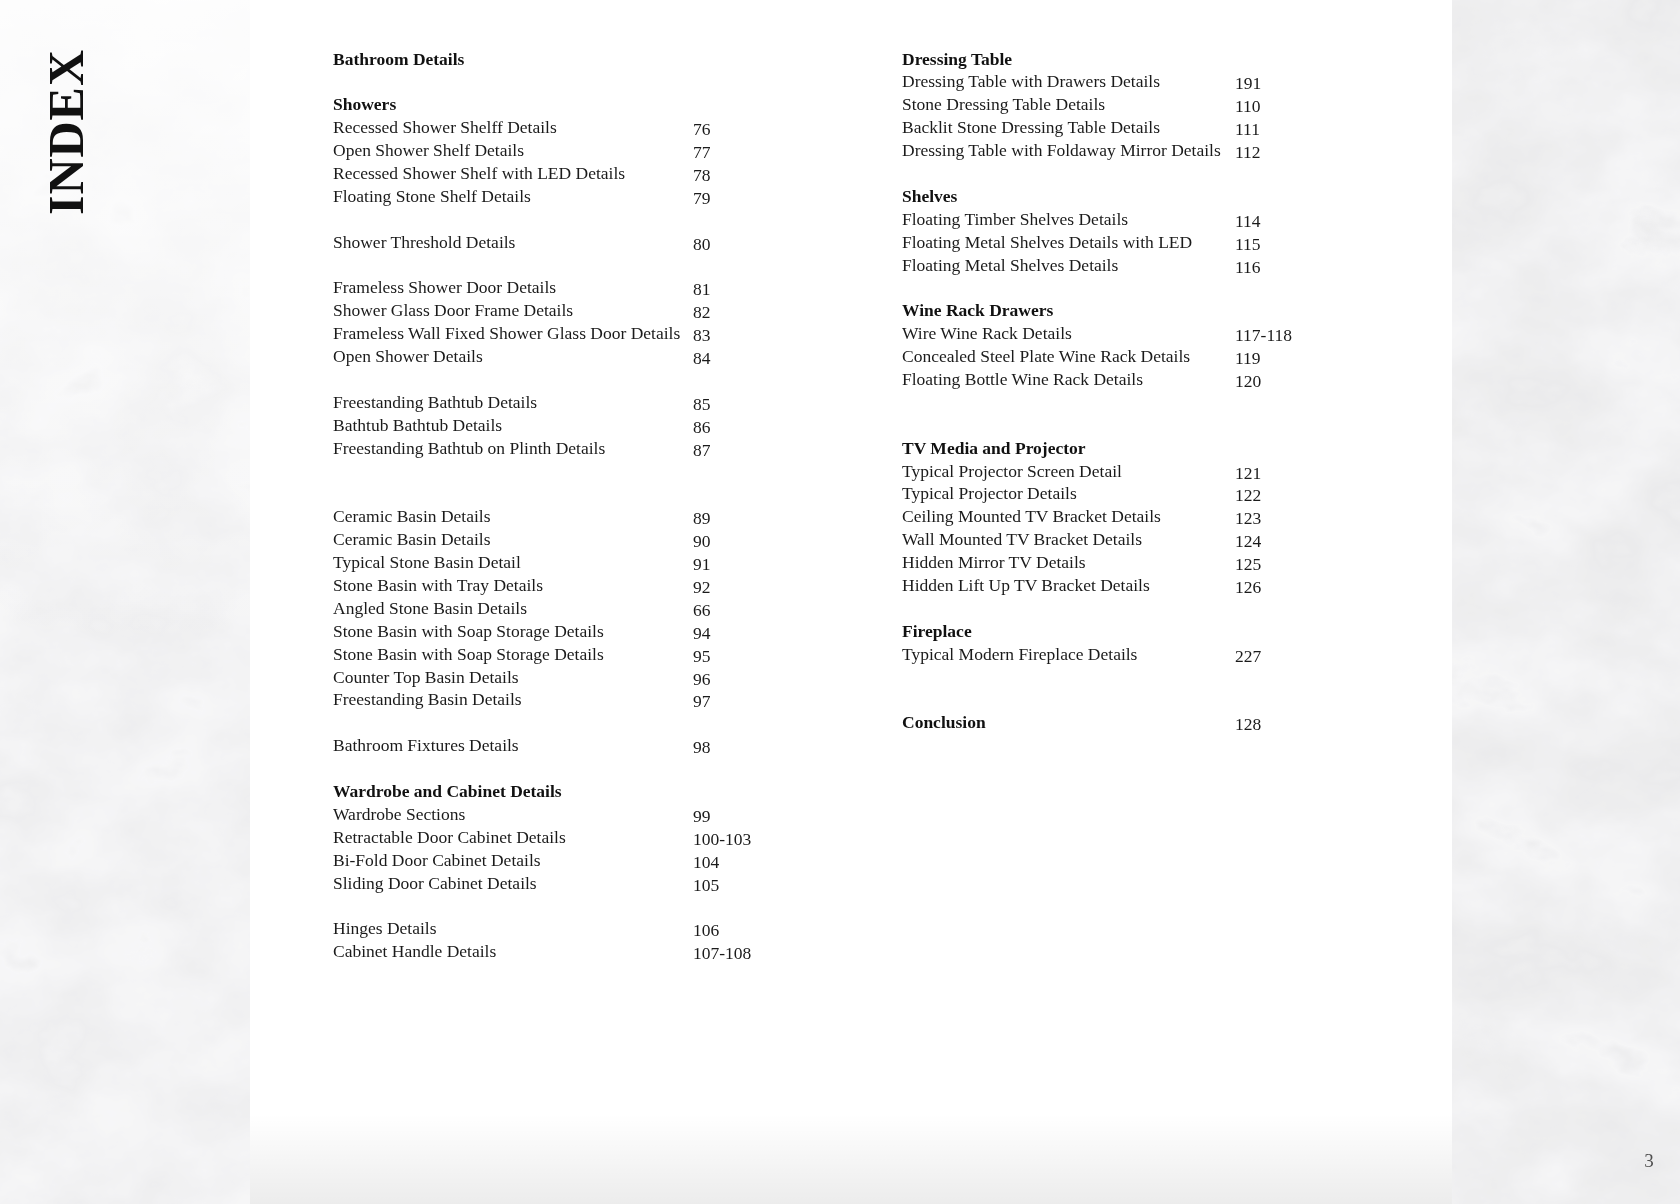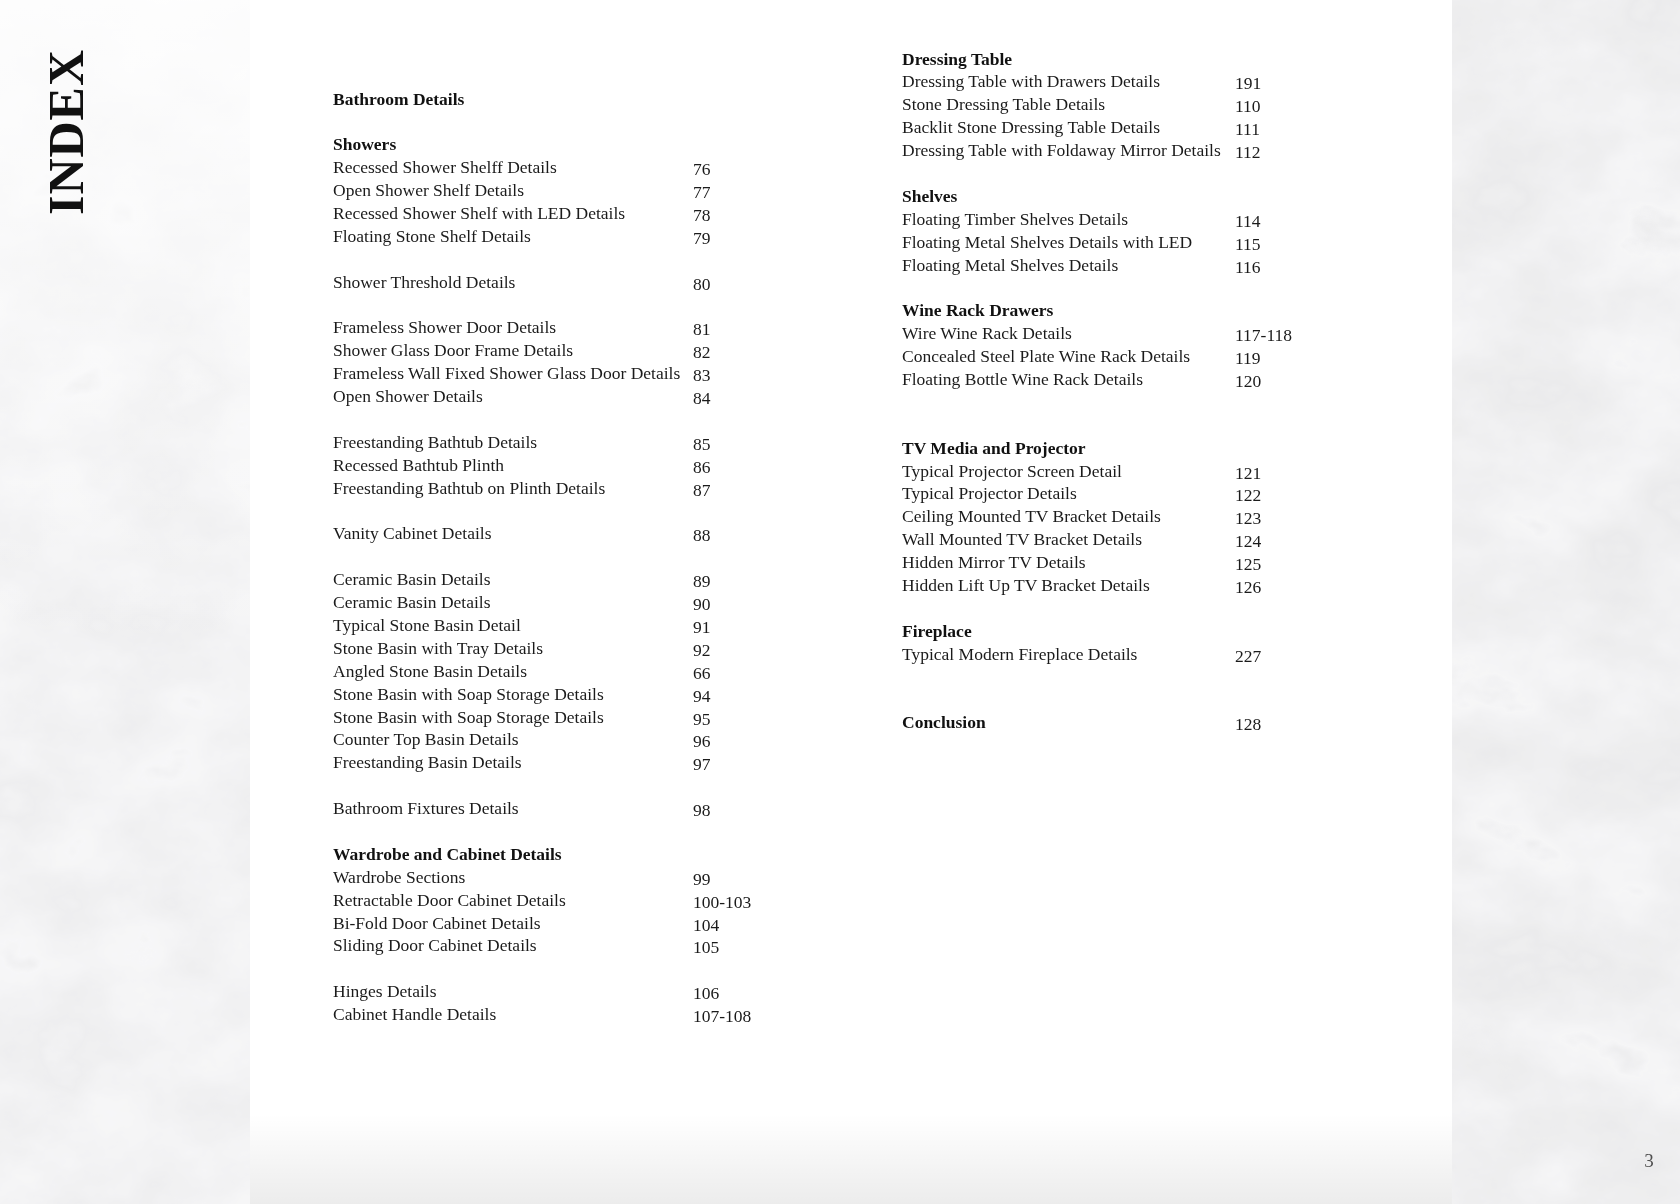--- a/index.html
+++ b/index.html
@@ -34,21 +34,21 @@
     position: absolute; left: -29px; top: 102px; width: 190px; height: 60px;
     transform: rotate(-90deg);
     font-weight: 700; font-size: 50px; letter-spacing: 1px;
     color: #111111; text-align: center; line-height: 60px;
     white-space: nowrap;
   }
   .col {
     position: absolute; top: 47.5px;
     font-size: 17.5px; line-height: 22.9px;
   }
-  .col-left  { left: 333px; width: 470px; margin-top: 40px; }
+  .col-left  { left: 333px; width: 470px; }
   .col-right { left: 902px; width: 450px; }
   .row { position: relative; height: 22.9px; line-height: 22.9px; white-space: nowrap; }
   .row .label { display: inline-block; }
   .row.heading .label { font-weight: 700; color: #111111; }
   .row .page { position: absolute; top: 2px; }
   .col-left  .row .page { left: 360px; }
   .col-right .row .page { left: 333px; }
   .page-number {
     position: absolute; left: 1634px; top: 1150px; width: 30px;
     font-size: 19px; color: #4f4f4f; text-align: center;
@@ -107,24 +107,23 @@
     <div class="row"><span class="label">Floating Stone Shelf Details</span><span class="page">79</span></div>
     <div class="row spacer"></div>
     <div class="row"><span class="label">Shower Threshold Details</span><span class="page">80</span></div>
     <div class="row spacer"></div>
     <div class="row"><span class="label">Frameless Shower Door Details</span><span class="page">81</span></div>
     <div class="row"><span class="label">Shower Glass Door Frame Details</span><span class="page">82</span></div>
     <div class="row"><span class="label">Frameless Wall Fixed Shower Glass Door Details</span><span class="page">83</span></div>
     <div class="row"><span class="label">Open Shower Details</span><span class="page">84</span></div>
     <div class="row spacer"></div>
     <div class="row"><span class="label">Freestanding Bathtub Details</span><span class="page">85</span></div>
-    <div class="row"><span class="label">Recessed Bathtub Plinth</span><span class="page">86</span></div>
+    <div class="row"><span class="label">Bathtub Bathtub Details</span><span class="page">86</span></div>
     <div class="row"><span class="label">Freestanding Bathtub on Plinth Details</span><span class="page">87</span></div>
     <div class="row spacer"></div>
-    <div class="row"><span class="label">Vanity Cabinet Details</span><span class="page">88</span></div>
     <div class="row spacer"></div>
     <div class="row"><span class="label">Ceramic Basin Details</span><span class="page">89</span></div>
     <div class="row"><span class="label">Ceramic Basin Details</span><span class="page">90</span></div>
     <div class="row"><span class="label">Typical Stone Basin Detail</span><span class="page">91</span></div>
     <div class="row"><span class="label">Stone Basin with Tray Details</span><span class="page">92</span></div>
     <div class="row"><span class="label">Angled Stone Basin Details</span><span class="page">66</span></div>
     <div class="row"><span class="label">Stone Basin with Soap Storage Details</span><span class="page">94</span></div>
     <div class="row"><span class="label">Stone Basin with Soap Storage Details</span><span class="page">95</span></div>
     <div class="row"><span class="label">Counter Top Basin Details</span><span class="page">96</span></div>
     <div class="row"><span class="label">Freestanding Basin Details</span><span class="page">97</span></div>

